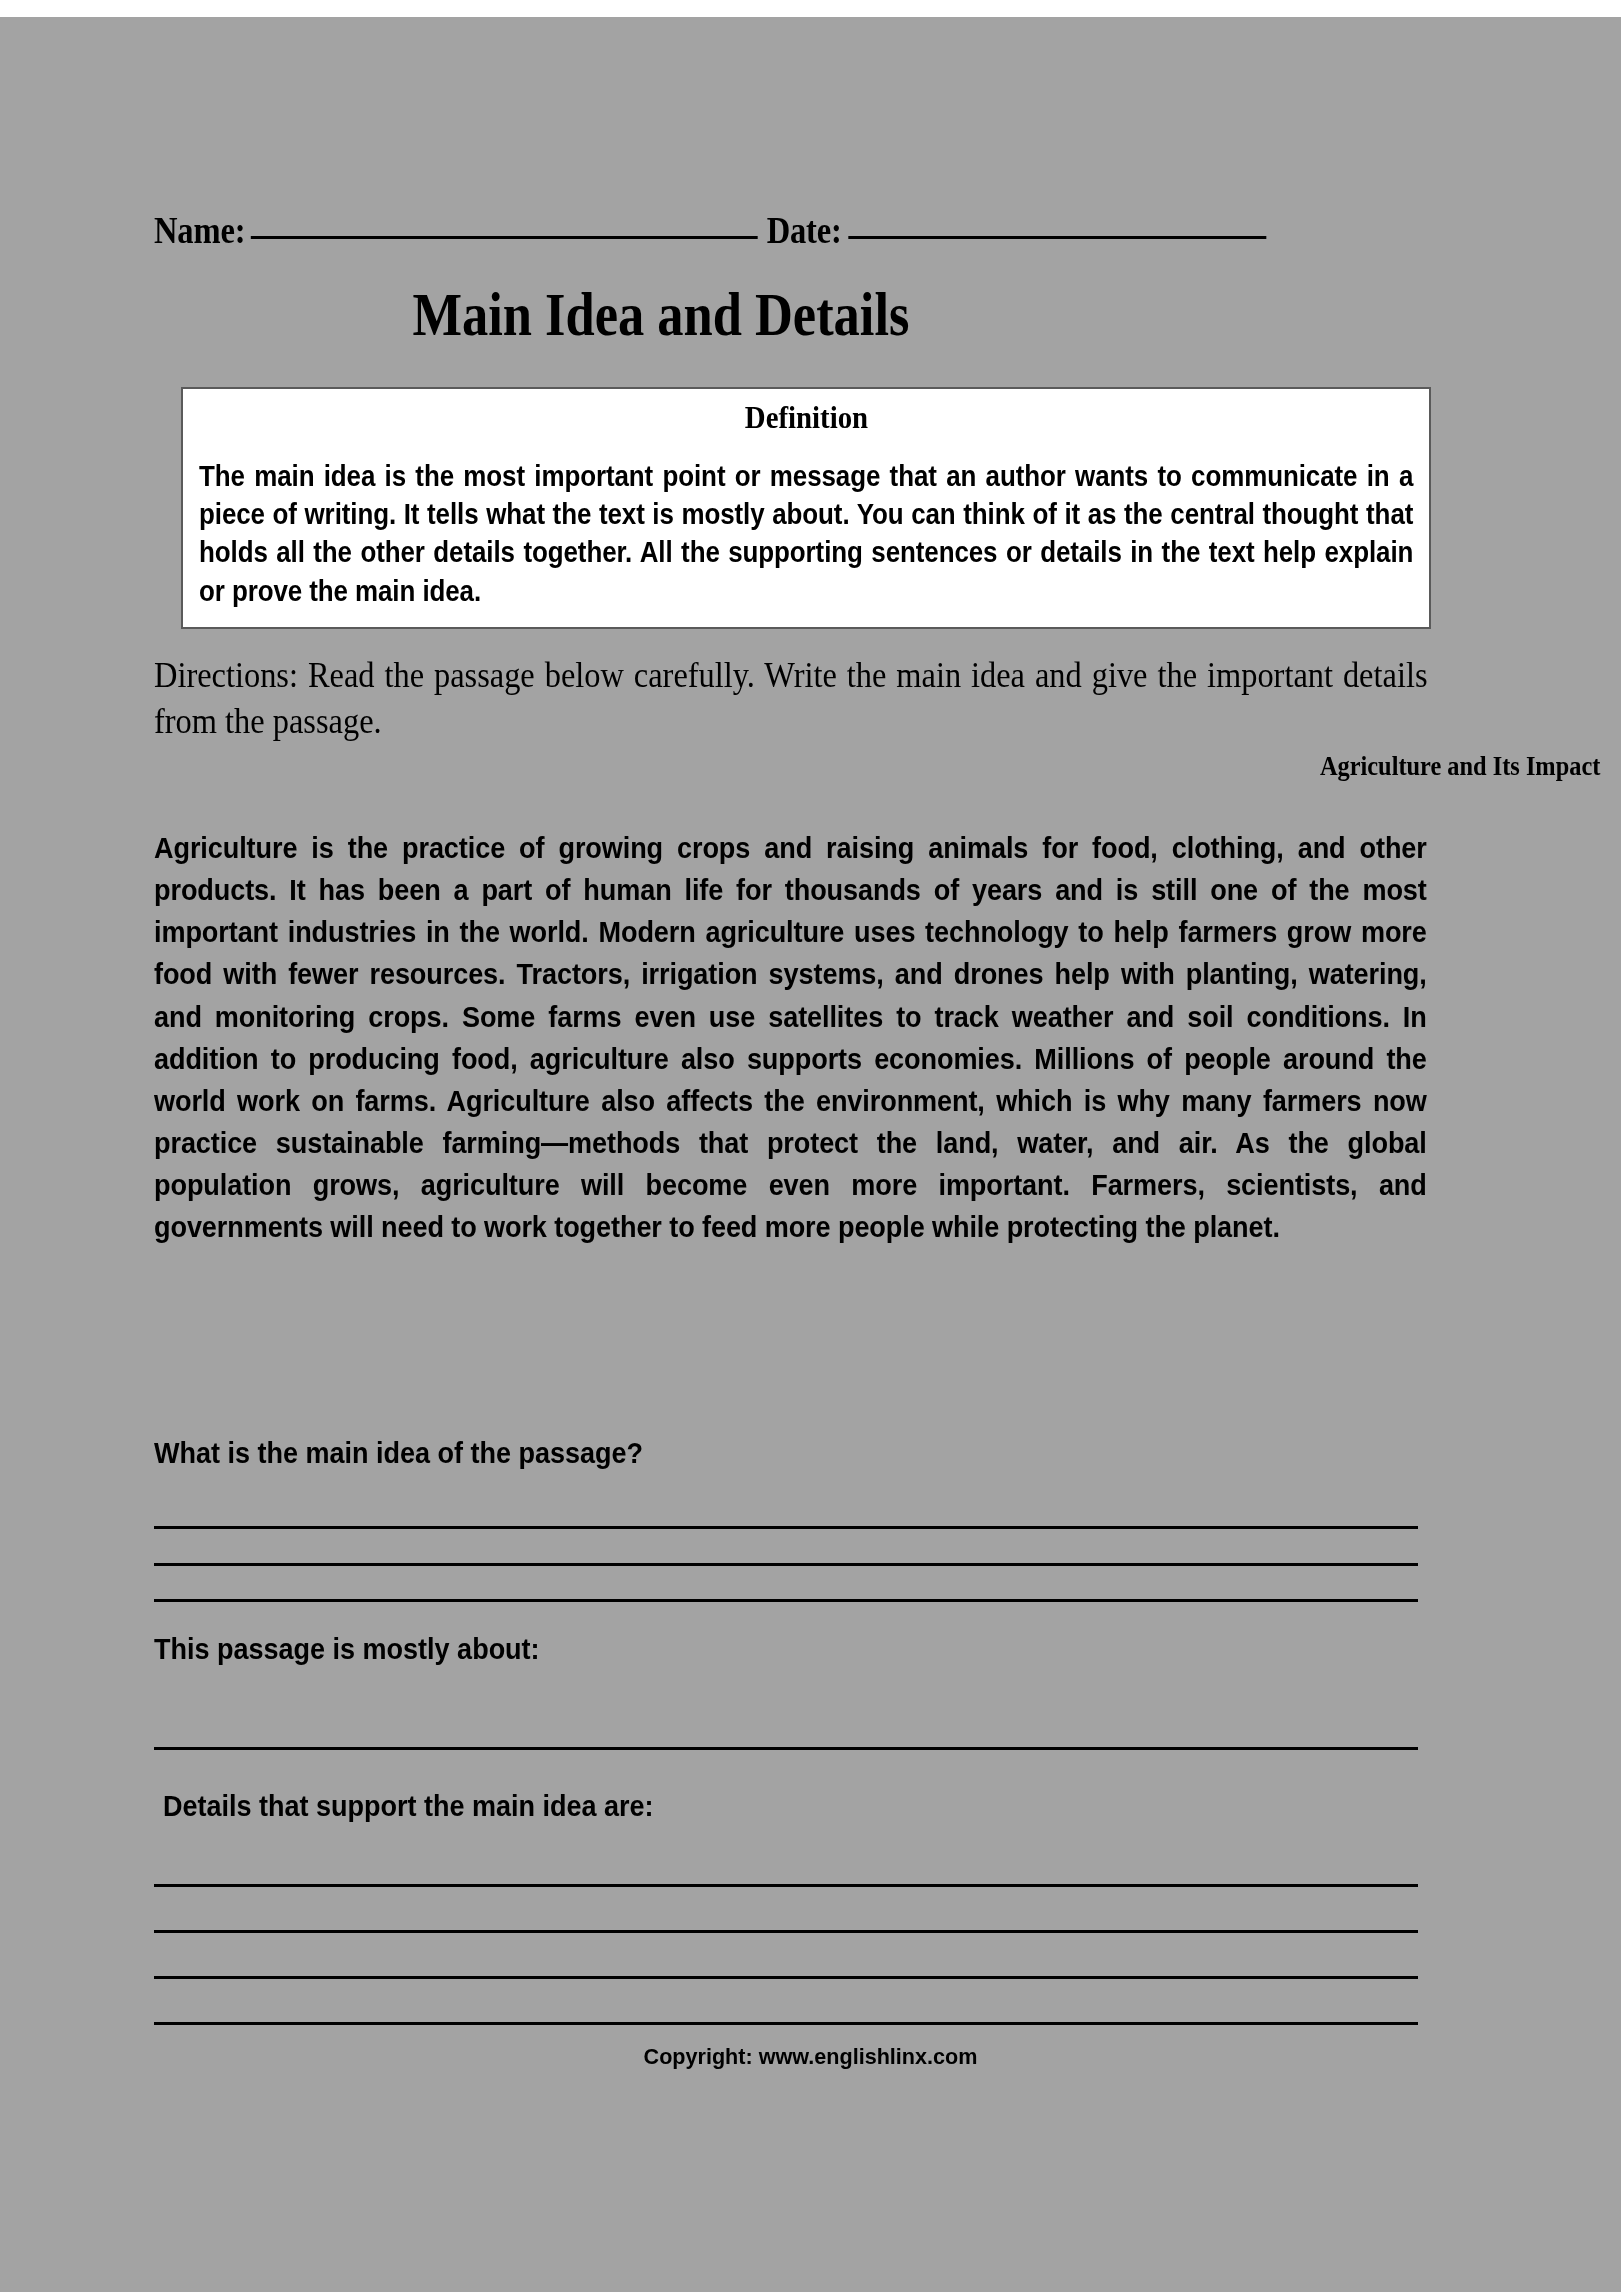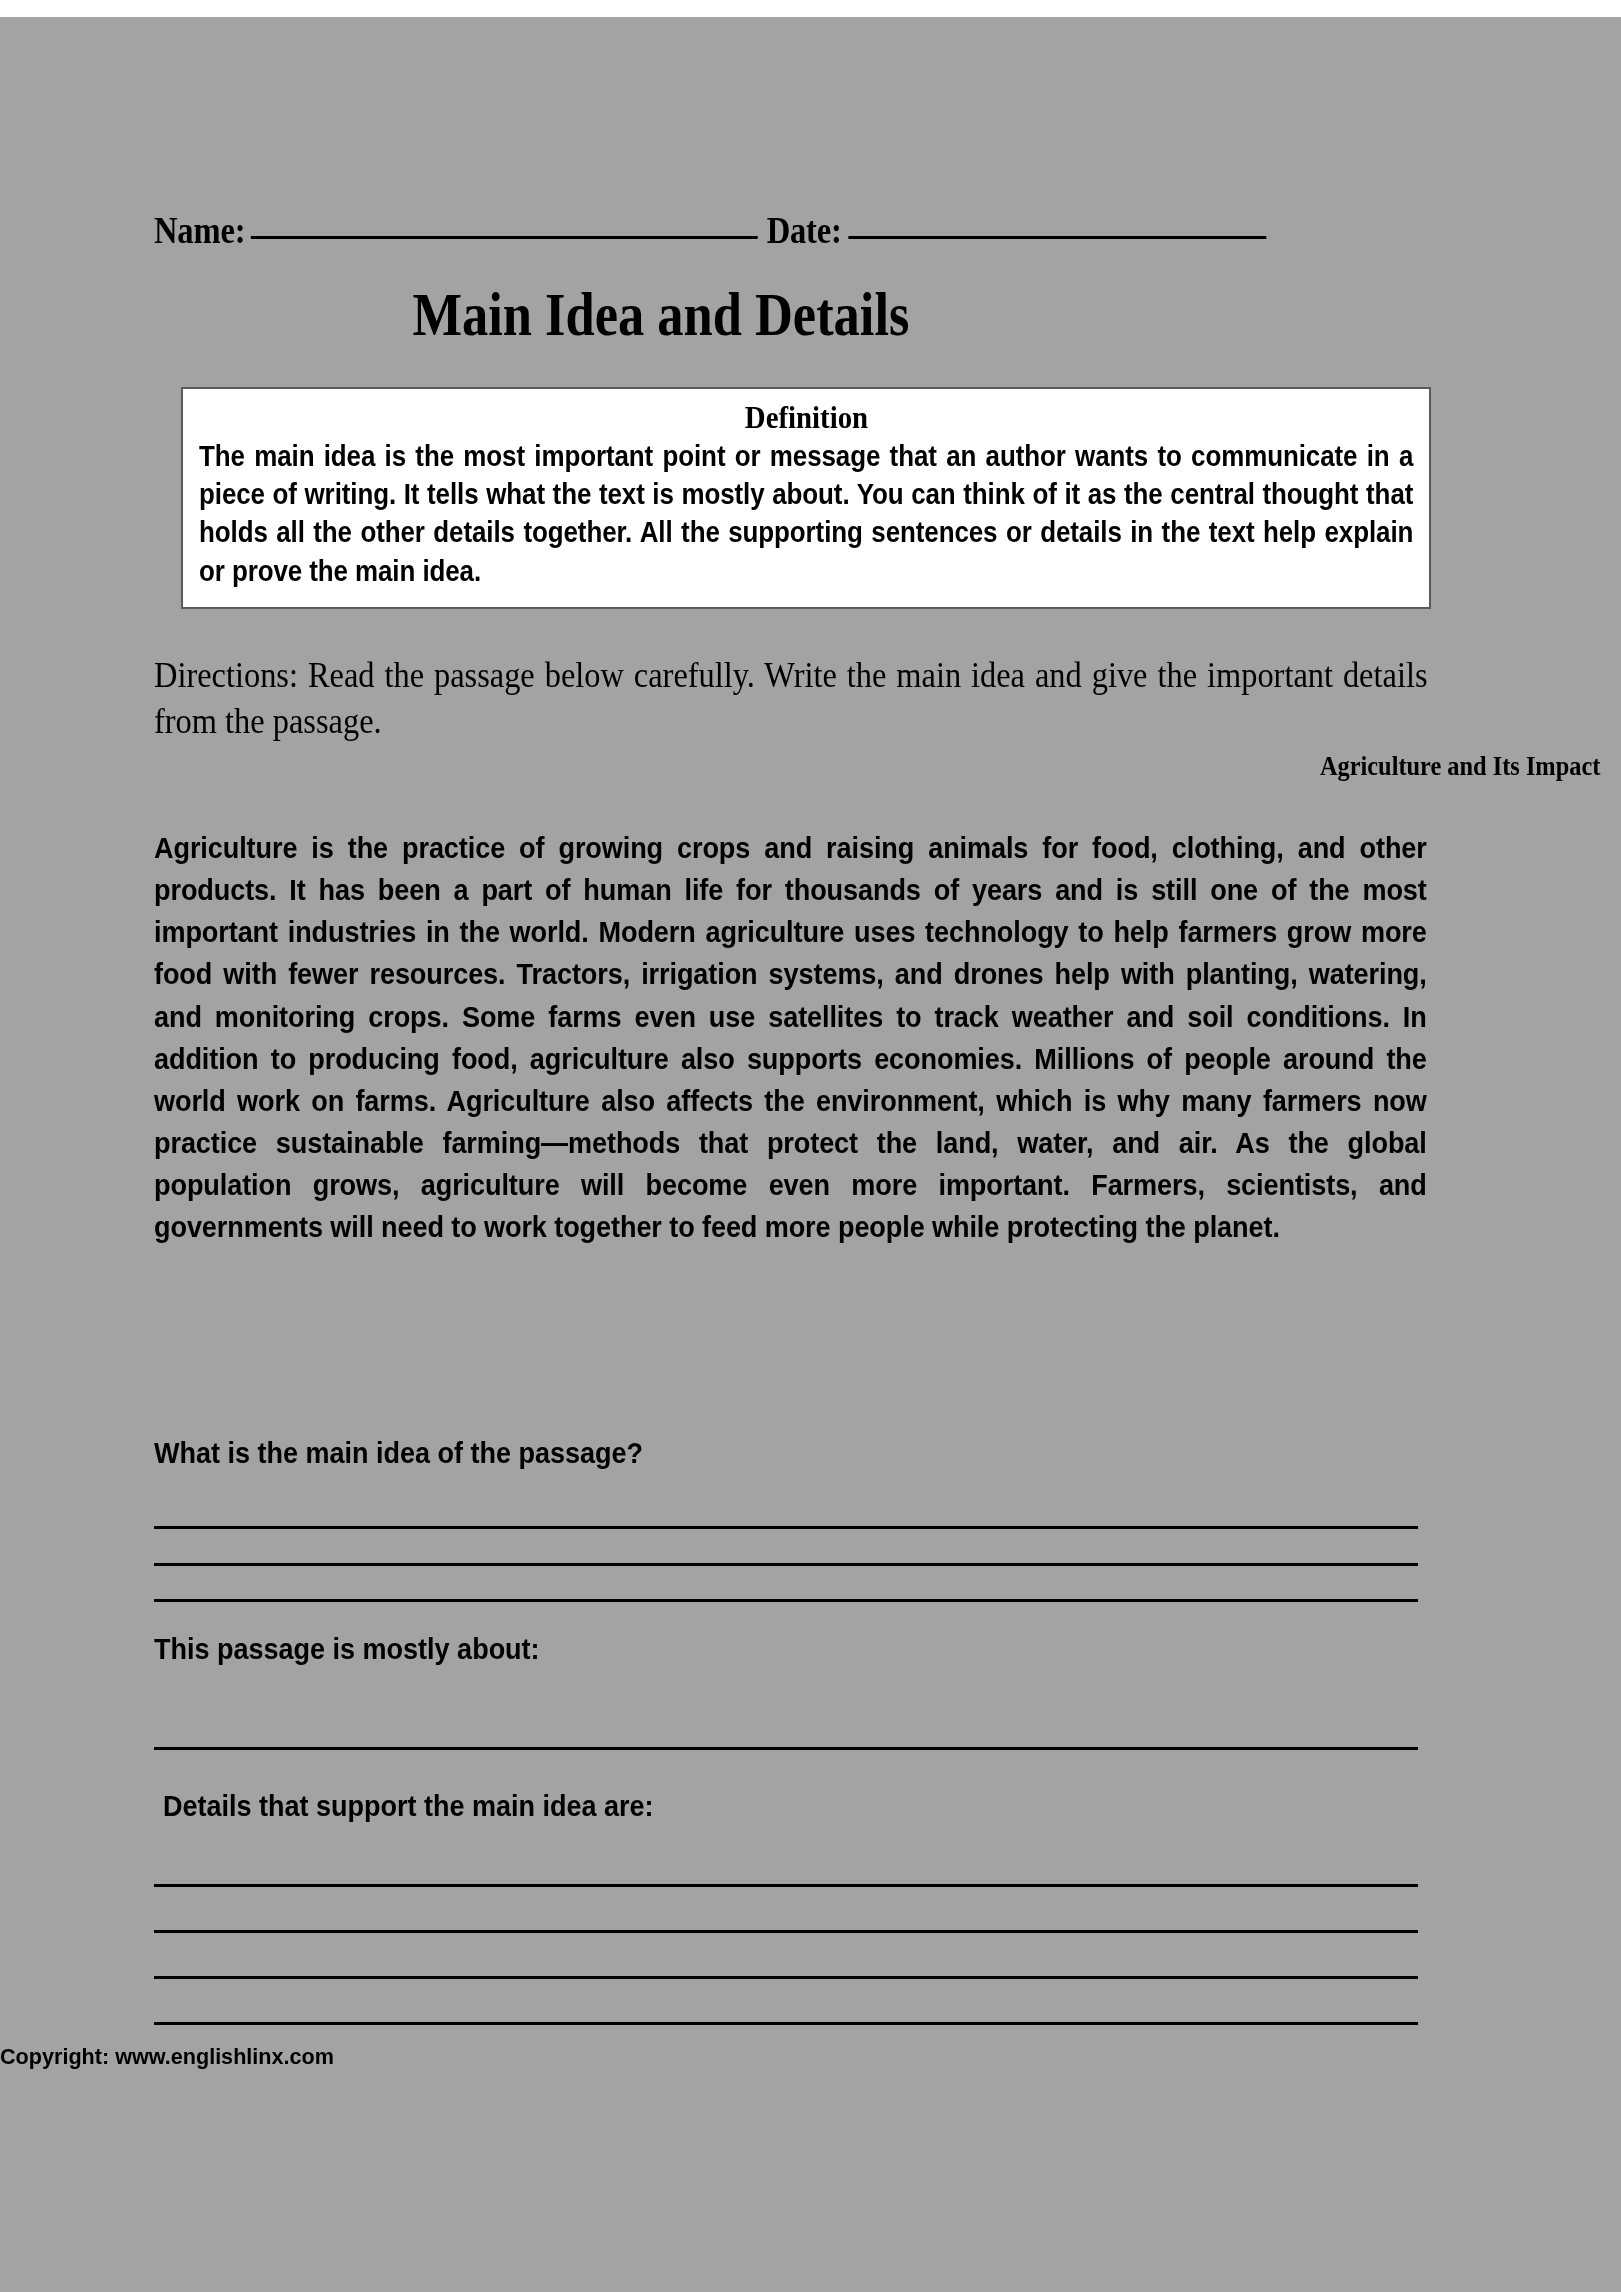--- a/index.html
+++ b/index.html
@@ -78,21 +78,21 @@
     padding: 9.8px 15.7px 17.6px 15.7px;
     background: #ffffff;
   }
   .definition-heading {
     text-align: center;
     font-family: "Liberation Serif", serif;
     font-weight: bold;
     font-size: 32px;
     text-decoration: underline;
     text-underline-offset: 2.9px;
-    margin-bottom: 1px;
+    margin-bottom: 21px;
   }
   .definition-heading span { display: inline-block; transform: scaleX(0.9); }
   .definition-body {
     font-family: "Liberation Sans", sans-serif;
     font-weight: bold;
     font-size: 29px;
     line-height: 1.32;
     text-align: justify;
     text-justify: inter-word;
     transform: scaleX(0.895);
@@ -169,21 +169,21 @@
     border-bottom: 3.9px solid #000;
     height: 0;
   }
 
   
   .footer {
     position: absolute;
     left: 0;
     top: 2027px;
     width: 1621px;
-    text-align: left;
+    text-align: center;
     font-family: "Liberation Sans", sans-serif;
     font-weight: bold;
     font-size: 21.6px;
   }
 </style>
 </head>
 <body>
 
 <div class="page">
 

